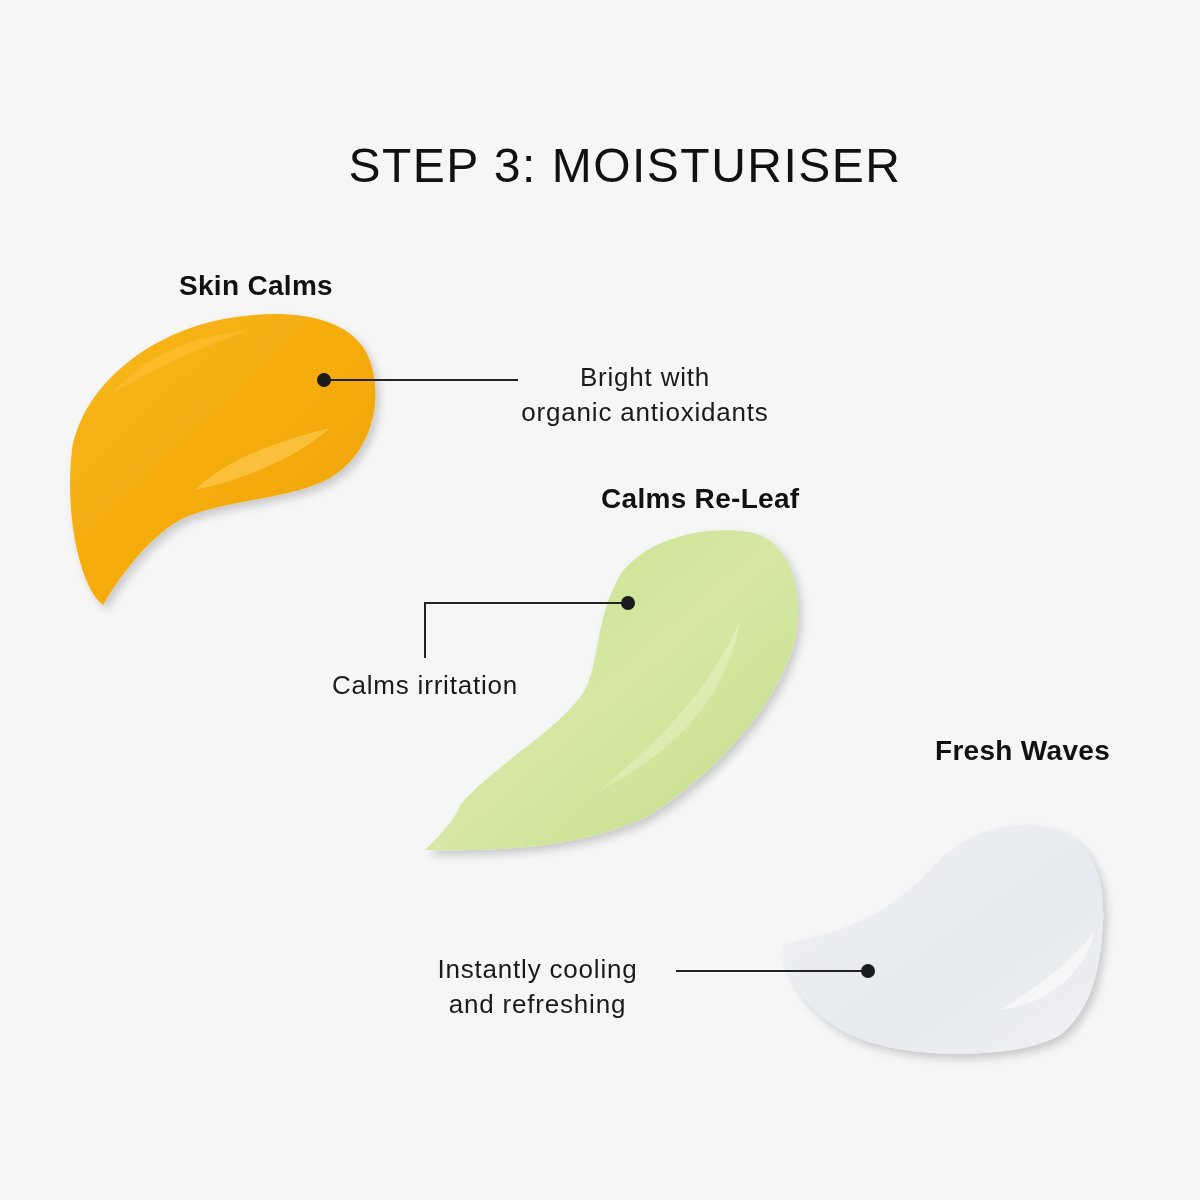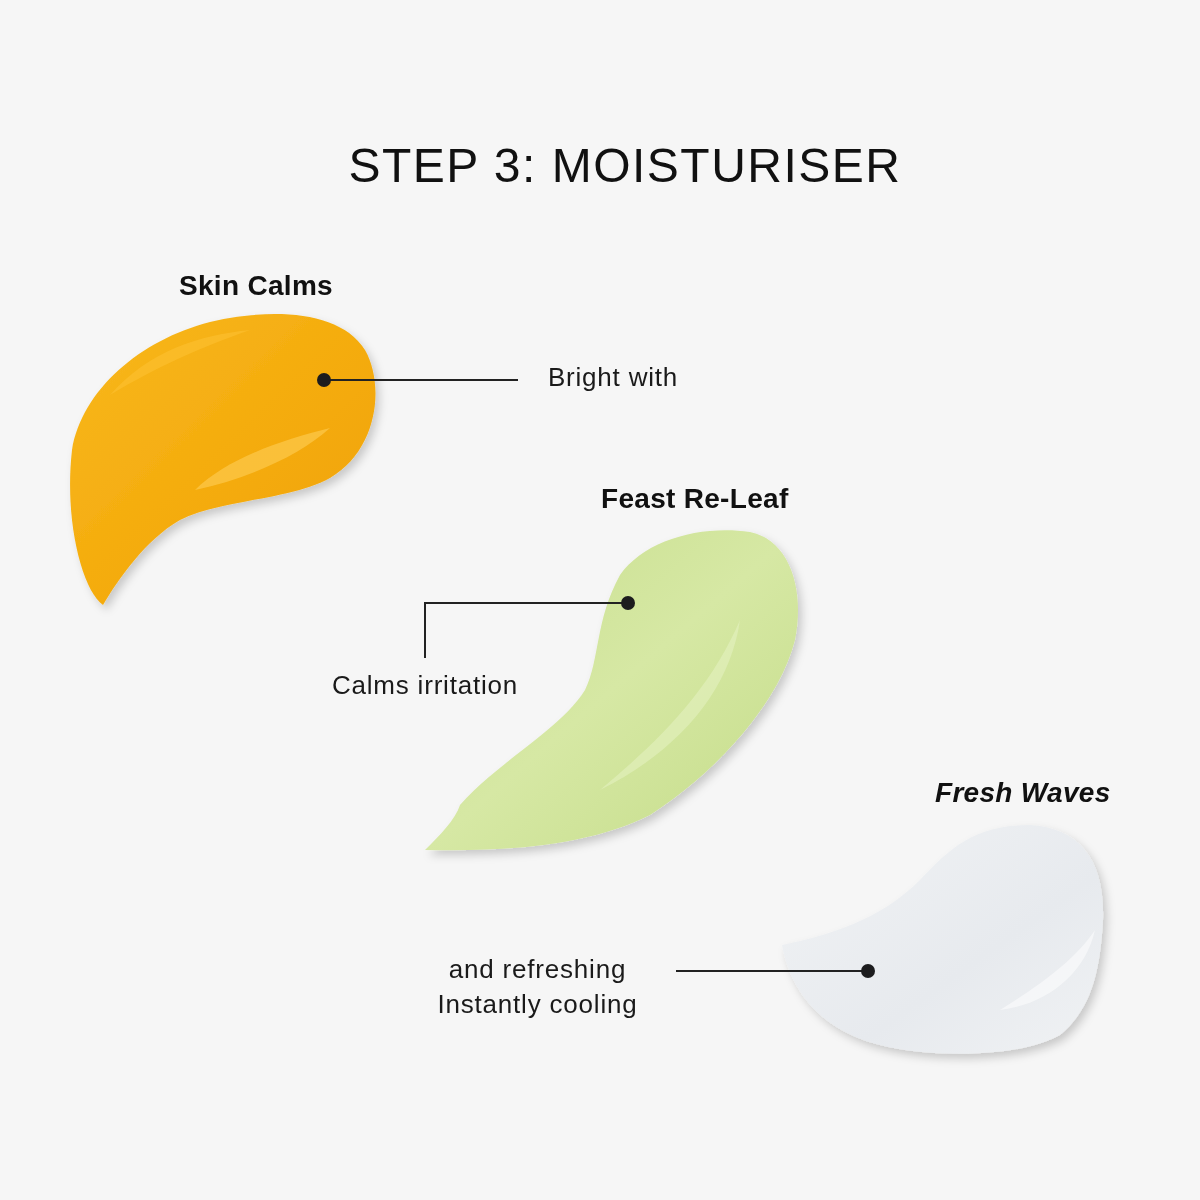--- a/index.html
+++ b/index.html
@@ -121,27 +121,28 @@
     <polyline class="leader" points="628,603 425,603 425,658"></polyline>
     <circle class="dot" cx="628" cy="603" r="7"></circle>
   </g>
   <g>
     <line class="leader" x1="676" y1="971" x2="868" y2="971"></line>
     <circle class="dot" cx="868" cy="971" r="7"></circle>
   </g>
 </svg>
 
 <div class="product-name" style="left:179px; top:270px;">Skin Calms</div>
-<div class="product-name" style="left:601px; top:483px;">Feast Re-Leaf</div>
-<div class="product-name" style="left:935px; top:777px;font-style:italic;">Fresh Waves</div>
+<div class="product-name" style="left:601px; top:483px;">Calms Re-Leaf</div>
+<div class="product-name" style="left:935px; top:735px;">Fresh Waves</div>
 
-<div class="desc" style="left:458px; top:360px; width:310px;">
+<div class="desc" style="left:490px; top:360px; width:310px;">
   <div>Bright with</div>
+  <div>organic antioxidants</div>
 </div>
 
 <div class="desc" style="left:300px; top:668px; width:250px;text-align:center;">
   <div>Calms irritation</div>
 </div>
 
 <div class="desc" style="left:410px; top:952px; width:255px;">
+  <div>Instantly cooling</div>
   <div>and refreshing</div>
-  <div>Instantly cooling</div>
 </div>
 
 </body></html>

